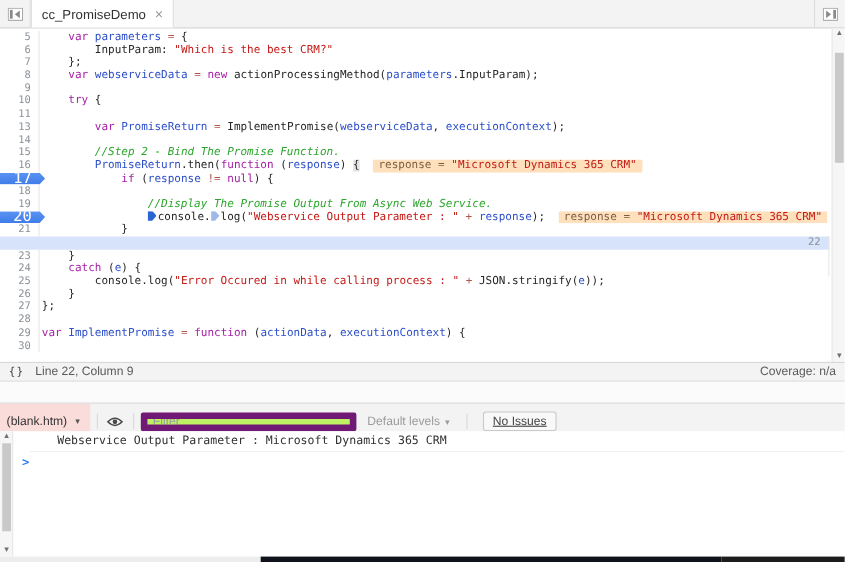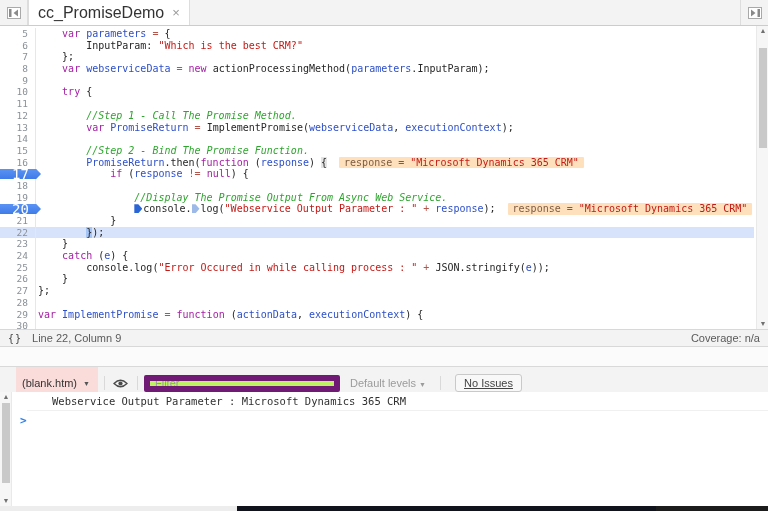--- a/index.html
+++ b/index.html
@@ -9,29 +9,29 @@
 
   
   .tabbar { position:absolute; left:0; top:0; width:768px; height:26px;
             background:#f3f3f3; border-bottom:1px solid #ccc;
             display:flex; align-items:stretch; }
   .side-toggle { width:28px; display:flex; align-items:center; justify-content:center;
                  border-right:1px solid #ddd; cursor:pointer; }
   .side-toggle.right { border-right:none; border-left:1px solid #ddd; margin-left:auto; }
   .tab { background:#fff; border-right:1px solid #ddd; border-left:1px solid #ddd;
          display:flex; align-items:center; padding:0 9px; height:100%; }
-  .tab-title { font-size:16px; color:#333; }
+  .tab-title { font-size:12px; color:#333; }
   .tab-close { font-size:13px; color:#999; margin-left:8px; cursor:pointer; }
 
   
   .editor { position:absolute; left:0; top:26px; width:768px; height:303px;
             background:#fff; overflow:hidden; padding:2px 14px 0 0; }
   .code-row { display:flex; height:11.7px; line-height:11.7px;
               font-family:"DejaVu Sans Mono", monospace; font-size:10px; }
-  .code-row.paused { background:#d6e3fa; }
+  .code-row.paused { background:#d6e3fa;flex-direction:column; }
   .gutter { flex:0 0 36px; position:relative; text-align:right; padding-right:7px;
             color:#8a9199; font-size:9.5px; border-right:1px solid #e7e7e7;
             cursor:pointer; }
   .code-text { flex:1; white-space:pre; color:#262626; padding-left:2px; overflow:hidden; }
   .tk-kw { color:#a621a6; }
   .tk-v  { color:#2d4fc8; }
   .tk-s  { color:#c41a16; }
   .tk-c  { color:#2da52d; font-style:italic; }
   .tk-p  { color:#262626; }
   .tk-o  { color:#b3554b; }
@@ -64,21 +64,21 @@
                display:flex; align-items:center; font-size:11px; color:#5a5a5a; }
   .pp-icon { font-family:"DejaVu Sans Mono", monospace; font-size:10px; color:#444;
              margin:0 10px 0 8px; letter-spacing:1px; cursor:pointer; }
   .statusbar .coverage { margin-left:auto; margin-right:8px; }
 
   .drawer-gap { position:absolute; left:0; top:347px; width:768px; height:19px; background:#fbfbfb; }
 
   
   .ctoolbar { position:absolute; left:0; top:366px; width:768px; height:34px;
               background:#f3f3f3; border-top:1px solid #d9d9d9; border-bottom:1px solid #d9d9d9;
-              display:flex; align-items:center; font-size:11px;padding-left:16px; }
+              display:flex; align-items:center; font-size:11px; }
   .context-chip { height:100%; background:#fadcda; display:flex; align-items:center;
                   padding:0 8px 0 6px; color:#333; cursor:pointer; }
   .context-chip .caret { font-size:7px; color:#555; margin-left:6px; }
   .vsep { width:1px; height:14px; background:#d9d9d9; margin:0 6px; }
   .eye-btn { display:flex; align-items:center; justify-content:center; width:20px; cursor:pointer; }
   .filter-input { width:196px; height:17px; border:6px solid #701a75; border-radius:2px;
                   background:#bef264; font-size:11px; padding:0 5px; color:#333;
                   font-family:Liberation Sans, sans-serif; }
   .filter-input::placeholder { color:#9a9a9a; }
   .levels { color:#9b9b9b; margin:0 8px 0 10px; cursor:pointer; }
@@ -148,24 +148,20 @@
           <div class="gutter">9</div>
           <div class="code-text"></div>
         </div>
         <div class="code-row">
           <div class="gutter">10</div>
           <div class="code-text"><span class="tk-p">    </span><span class="tk-kw">try</span><span class="tk-p"> {</span></div>
         </div>
         <div class="code-row">
           <div class="gutter">11</div>
           <div class="code-text"></div>
-        </div>
-        <div class="code-row">
-          <div class="gutter">12</div>
-          <div class="code-text"><span class="tk-p">        </span><span class="tk-c">//Step 1 - Call The Promise Method.</span></div>
         </div>
         <div class="code-row">
           <div class="gutter">13</div>
           <div class="code-text"><span class="tk-p">        </span><span class="tk-kw">var</span><span class="tk-p"> </span><span class="tk-v">PromiseReturn</span><span class="tk-p"> </span><span class="tk-o">=</span><span class="tk-p"> ImplementPromise(</span><span class="tk-v">webserviceData</span><span class="tk-p">, </span><span class="tk-v">executionContext</span><span class="tk-p">);</span></div>
         </div>
         <div class="code-row">
           <div class="gutter">14</div>
           <div class="code-text"></div>
         </div>
         <div class="code-row">

